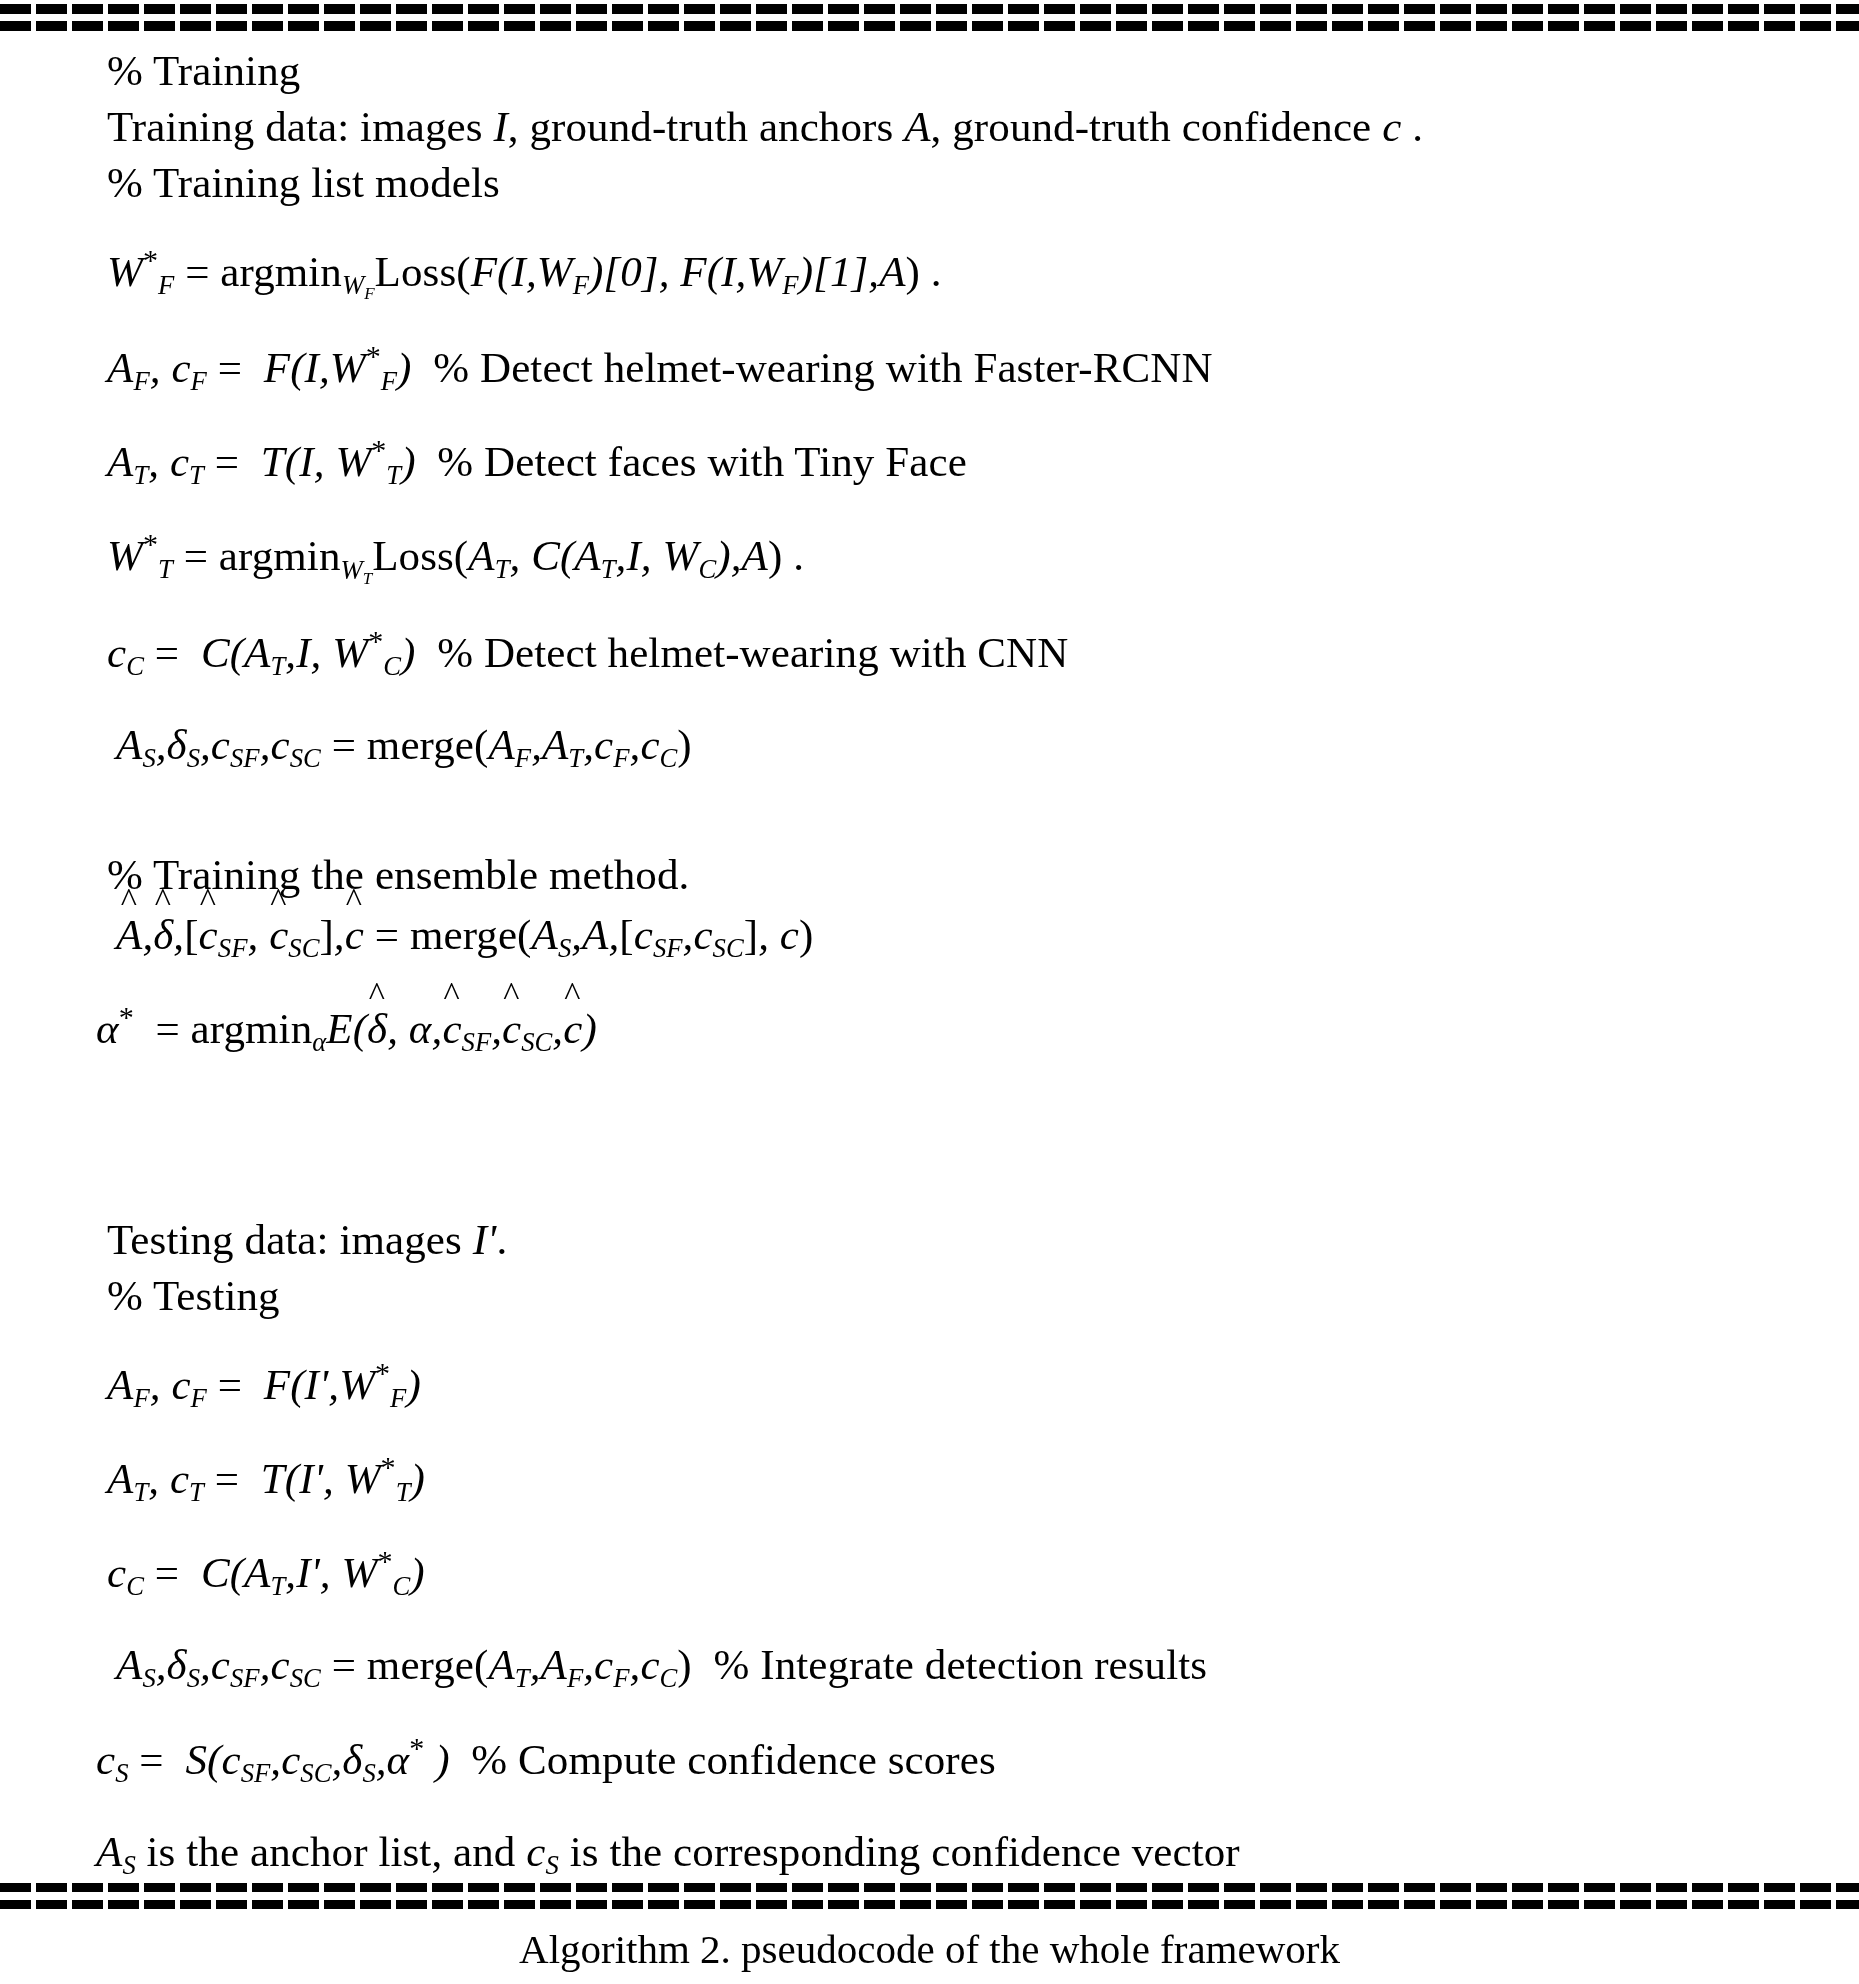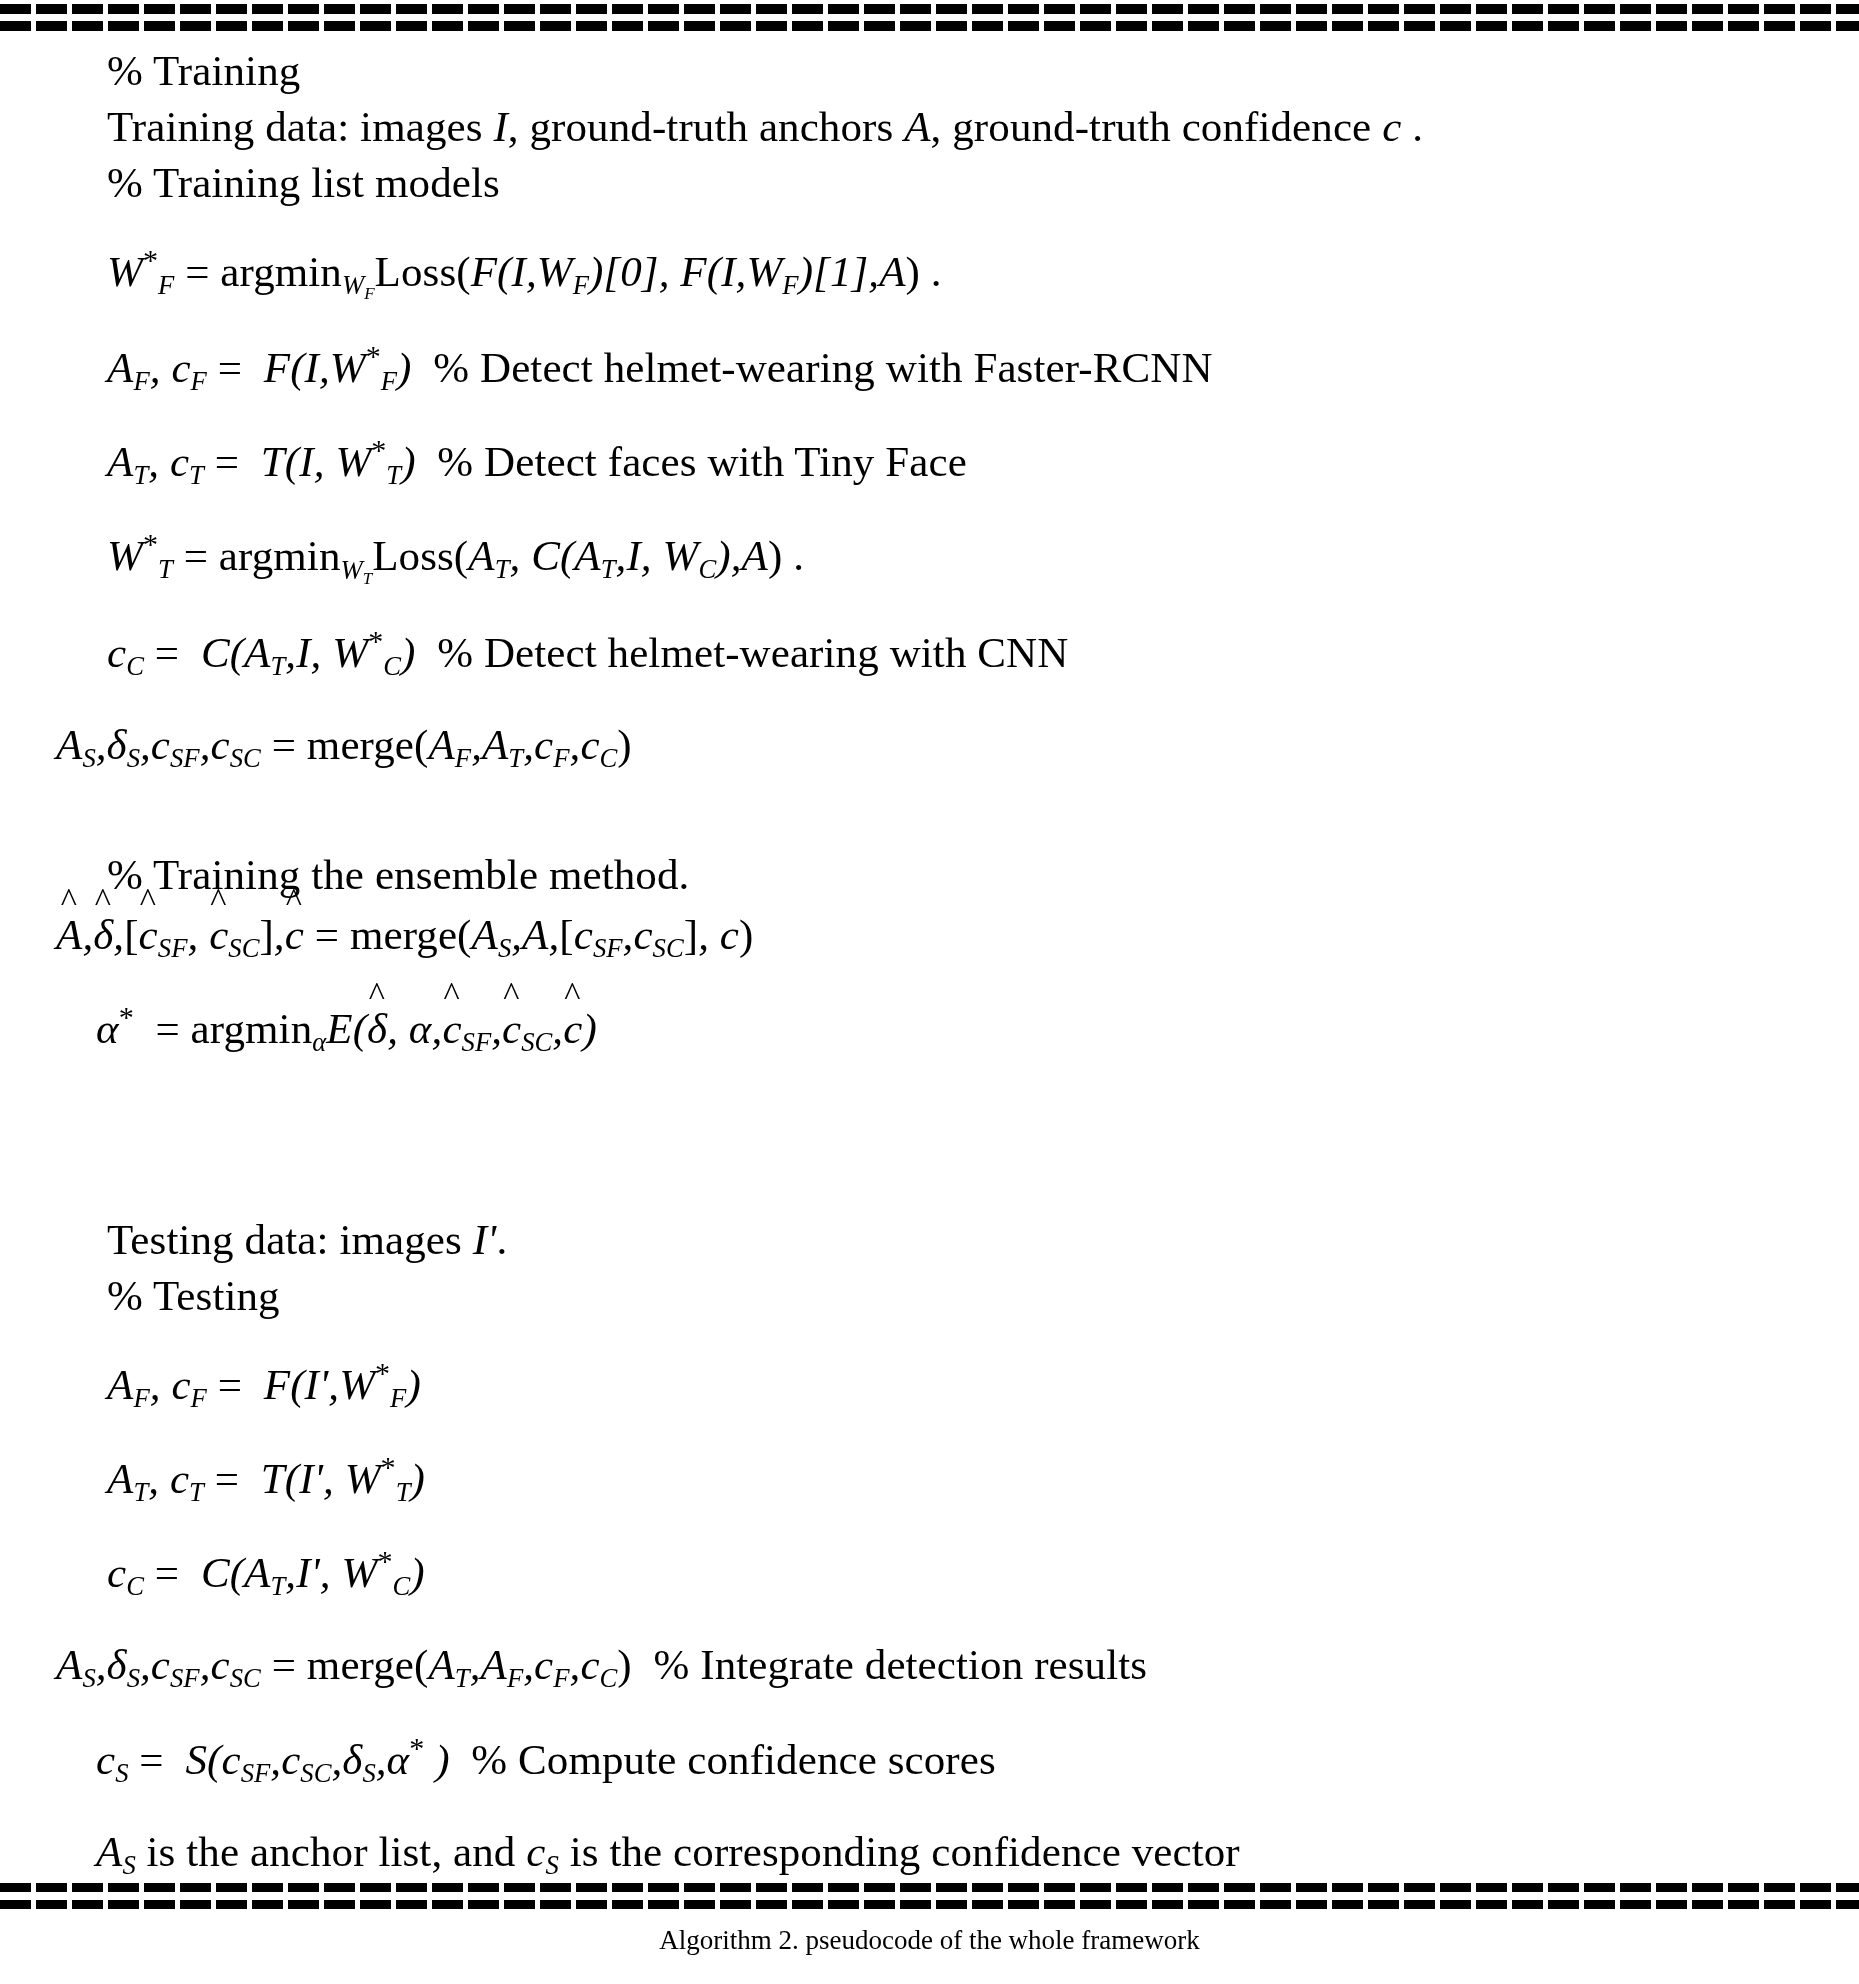--- a/index.html
+++ b/index.html
@@ -52,21 +52,21 @@
     position: relative;
     padding-left: 107px;
     font-size: 43px;
     line-height: 1.0;
     white-space: nowrap;
     letter-spacing: 0.1px;
   }
   .line.indent-0 { }
   .line.indent-1 { padding-left: 107px; }
   .line.indent-2 { padding-left: 96px; }
-  .line.indent-tight { padding-left: 56px; }
+  .line.indent-tight { padding-left: 116px; }
 
   
   .txt { font-style: normal; }
   .mathvar { font-style: italic; }
 
   
   .eq { font-style: italic; }
   .rm { font-style: normal; }
 
   sub.s {
@@ -119,21 +119,21 @@
   .lh-eq { line-height: 1.48; }
   .lh-txt { line-height: 1.30; }
 
   
   #caption {
     position: absolute;
     top: 1925px;
     left: 0;
     width: 1859px;
     text-align: center;
-    font-size: 27px;
+    font-size: 41px;
     font-style: normal;
   }
 </style>
 </head>
 <body>
 
 <div id="page">
 
   <div class="rule" id="rule-top">
     <div class="dashline"></div>

